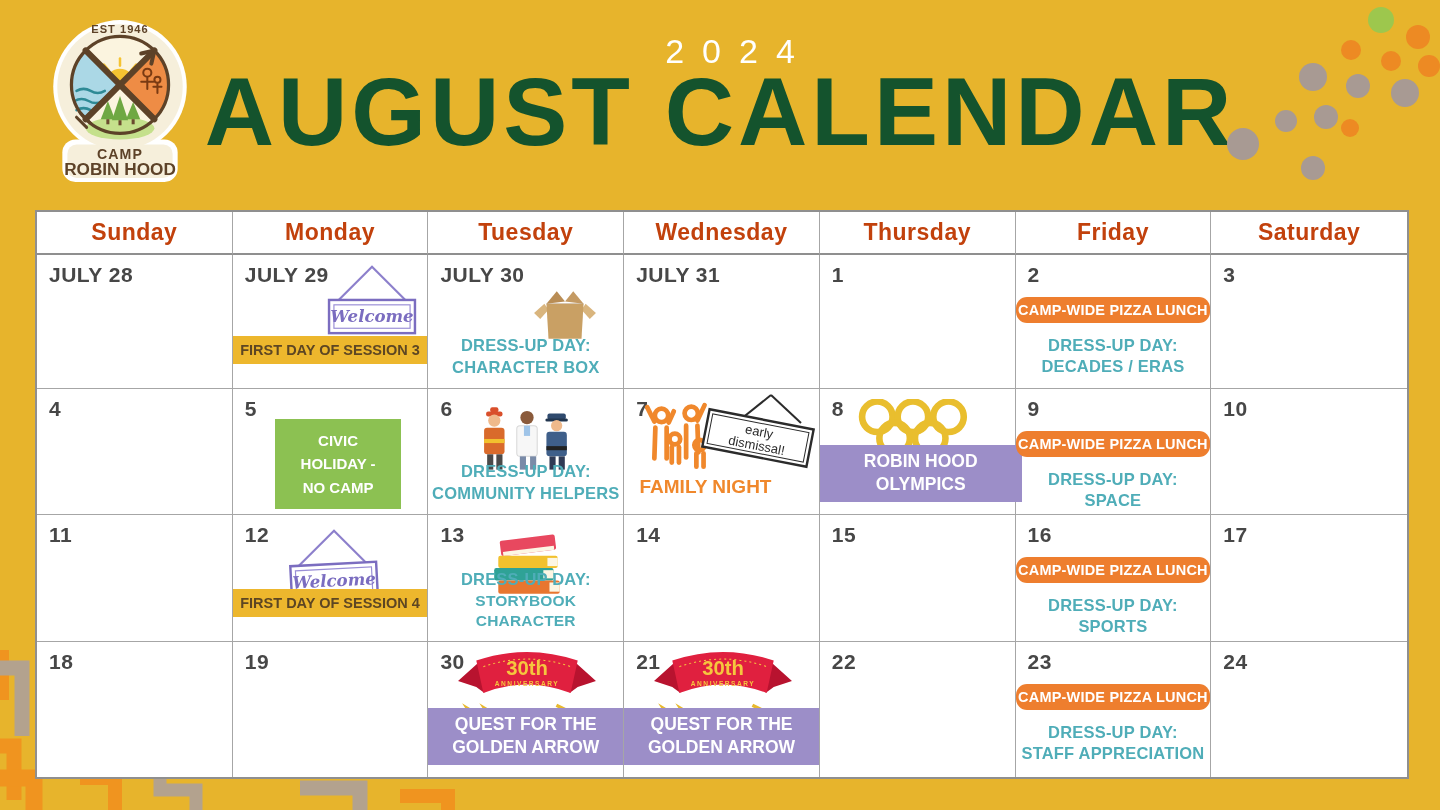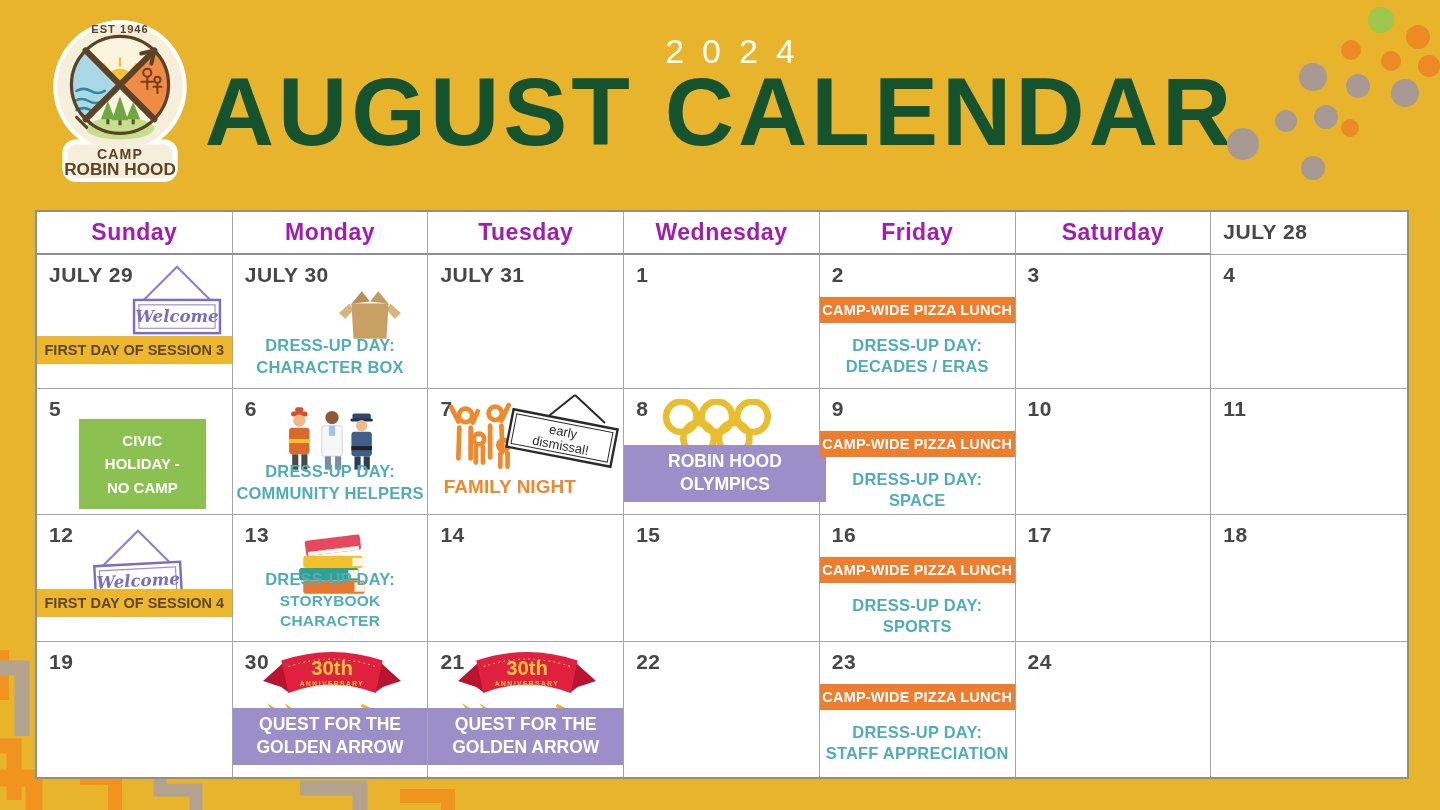--- a/index.html
+++ b/index.html
@@ -26,33 +26,33 @@
   
   .calendar{
     position:absolute;left:35px;top:210px;width:1370px;height:565px;z-index:2;
     display:grid;grid-template-columns:repeat(7,1fr);
     grid-template-rows:43px 134px 126px 127px 135px;
     background:#fff;border:2px solid #8f8f8f;
   }
   .wd{
     border-right:1px solid #a6a6a6;border-bottom:2px solid #8f8f8f;
     display:flex;align-items:center;justify-content:center;
-    font-weight:700;font-size:23px;color:#a21caf;letter-spacing:.5px;
+    font-weight:700;font-size:23px;color:#c2410c;letter-spacing:.5px;
   }
   .calendar > :nth-child(7n){border-right:none}
   .cell{position:relative;border-right:1px solid #a6a6a6;border-bottom:1px solid #a6a6a6}
   .calendar > :nth-child(n+29){border-bottom:none}
   .date{
     position:absolute;top:8px;left:12px;
     font-weight:700;font-size:21px;color:#474747;letter-spacing:.5px;white-space:nowrap;
   }
   
   .pizza{
     position:absolute;left:0;right:0;top:42px;background:#EE7E2E;color:#fff;
-    font-weight:700;font-size:14.5px;text-align:center;padding:5px 0;letter-spacing:.2px;
+    font-weight:700;font-size:14.5px;text-align:center;padding:5px 0;letter-spacing:.2px;border-radius:11px;
   }
   .dressup{
     position:absolute;left:-5px;right:-5px;text-align:center;color:#4FADB8;
     font-weight:700;font-size:16.5px;line-height:1.3;letter-spacing:.2px;
   }
   .du-banner{top:80px}
   .du-bottom{bottom:10px}
   .gold-banner{
     position:absolute;left:0;right:0;bottom:24px;background:#EDB72D;color:#5D4623;
     font-weight:700;font-size:14.5px;text-align:center;padding:6px 0;
@@ -171,20 +171,21 @@
 </svg>
 
 <div class="year">2024</div>
 <div class="main-title">AUGUST CALENDAR</div>
 
 <div class="calendar">
   <div class="wd">Sunday</div>
   <div class="wd">Monday</div>
   <div class="wd">Tuesday</div>
   <div class="wd">Wednesday</div>
+  <div class="wd">Thursday</div>
   <div class="wd">Friday</div>
   <div class="wd">Saturday</div>
 
   <div class="cell">
     <span class="date">JULY 28</span>
   </div>
   <div class="cell">
     <span class="date">JULY 29</span>
     <svg class="welcome-sign" viewBox="0 0 104 84">
       <path d="M14 48 L52 10 L90 48" fill="none" stroke="#8D80CC" stroke-width="2.2"></path>

